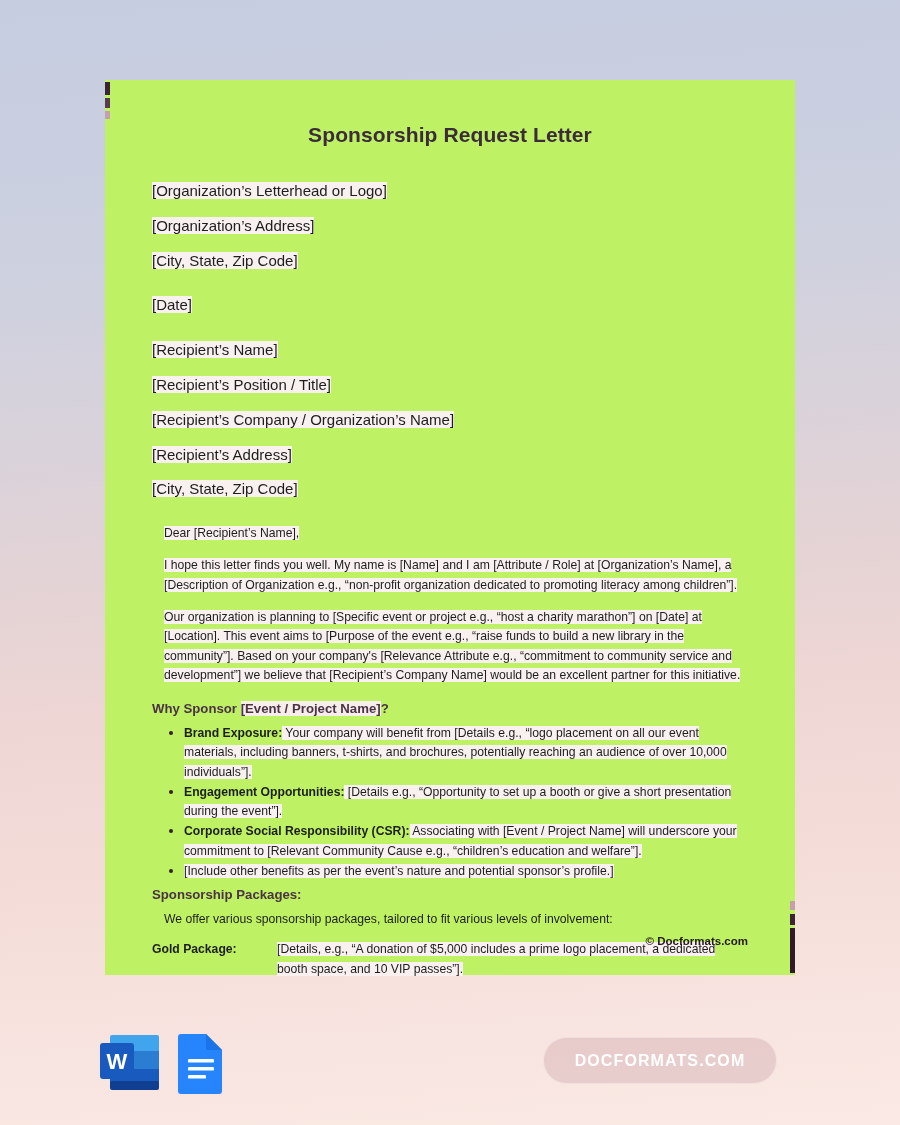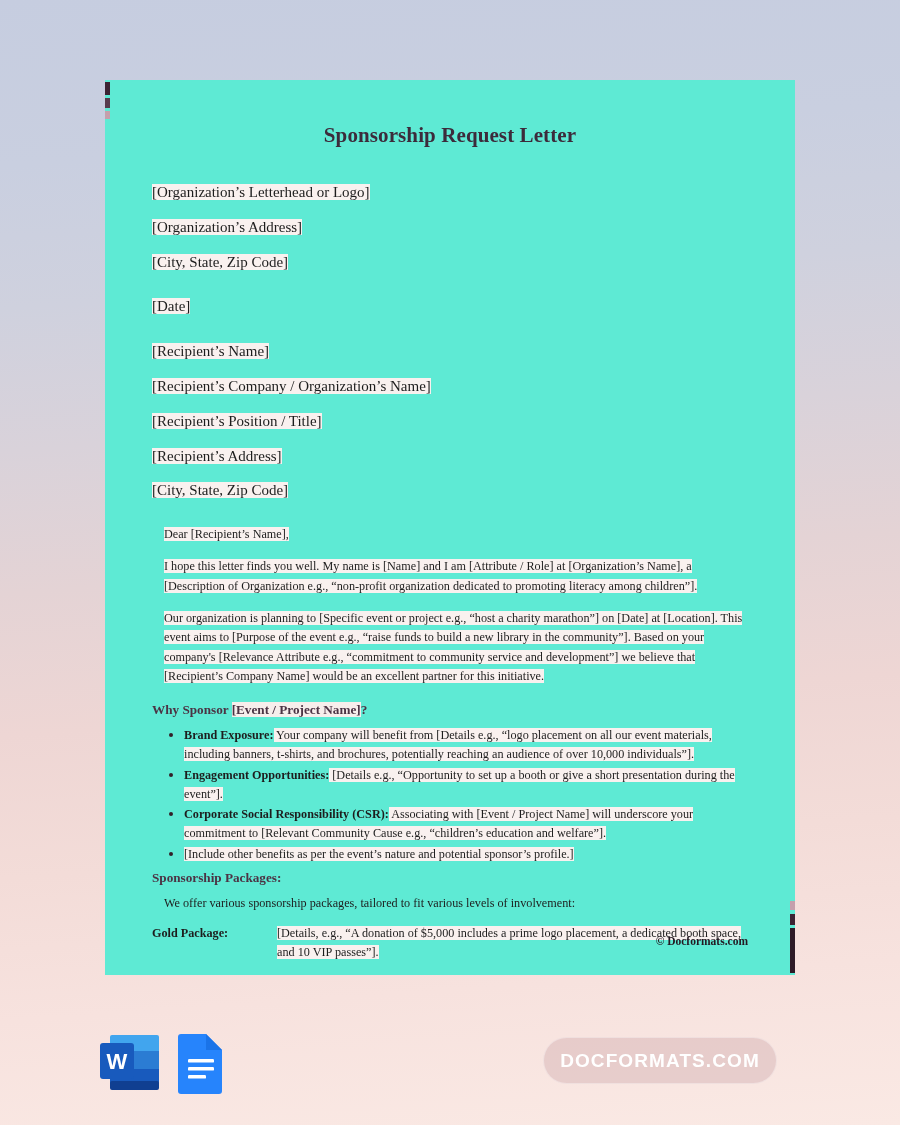--- a/index.html
+++ b/index.html
@@ -26,22 +26,21 @@
     overflow: hidden;
   }
 
   
   .page {
     position: absolute;
     left: 105px;
     top: 80px;
     width: 690px;
     height: 895px;
-    background: #5eead4;
-    font-family: Liberation Serif, serif;
+    background: #bef264;
   }
 
   
   .corner-tl {
     position: absolute;
     left: 0px;
     top: 2px;
     width: 5px;
     height: 42px;
   }
@@ -169,21 +168,21 @@
     height: 47px;
     border-radius: 24px;
     background: rgba(186,140,146,0.28);
     border: 1px solid rgba(255,255,255,0.38);
     display: flex;
     align-items: center;
     justify-content: center;
   }
   .brand-badge span {
     color: #ffffff;
-    font-size: 19px;
+    font-size: 16px;
     font-weight: bold;
     letter-spacing: 1.1px;
     font-family: "Liberation Sans", sans-serif;
   }
 </style>
 </head>
 <body>
 
 <div class="page">
 
@@ -208,22 +207,22 @@
       <div class="line"><span class="hl">[Organization’s Address]</span></div>
       <div class="line"><span class="hl">[City, State, Zip Code]</span></div>
     </div>
 
     <div class="blk" style="margin-top:22px;">
       <div class="line"><span class="hl">[Date]</span></div>
     </div>
 
     <div class="blk" style="margin-top:22px;">
       <div class="line"><span class="hl">[Recipient’s Name]</span></div>
+      <div class="line"><span class="hl">[Recipient’s Position / Title]</span></div>
       <div class="line"><span class="hl">[Recipient’s Company / Organization’s Name]</span></div>
-      <div class="line"><span class="hl">[Recipient’s Position / Title]</span></div>
       <div class="line"><span class="hl">[Recipient’s Address]</span></div>
       <div class="line"><span class="hl">[City, State, Zip Code]</span></div>
     </div>
 
     <div style="margin-top:23px;">
       <p class="para"><span class="hl">Dear [Recipient’s Name],</span></p>
       <p class="para"><span class="hl">I hope this letter finds you well. My name is [Name] and I am [Attribute / Role] at [Organization’s Name], a [Description of Organization e.g., “non-profit organization dedicated to promoting literacy among children”].</span></p>
       <p class="para"><span class="hl">Our organization is planning to [Specific event or project e.g., “host a charity marathon”] on [Date] at [Location]. This event aims to [Purpose of the event e.g., “raise funds to build a new library in the community”]. Based on your company's [Relevance Attribute e.g., “commitment to community service and development”] we believe that [Recipient’s Company Name] would be an excellent partner for this initiative.</span></p>
     </div>
 

